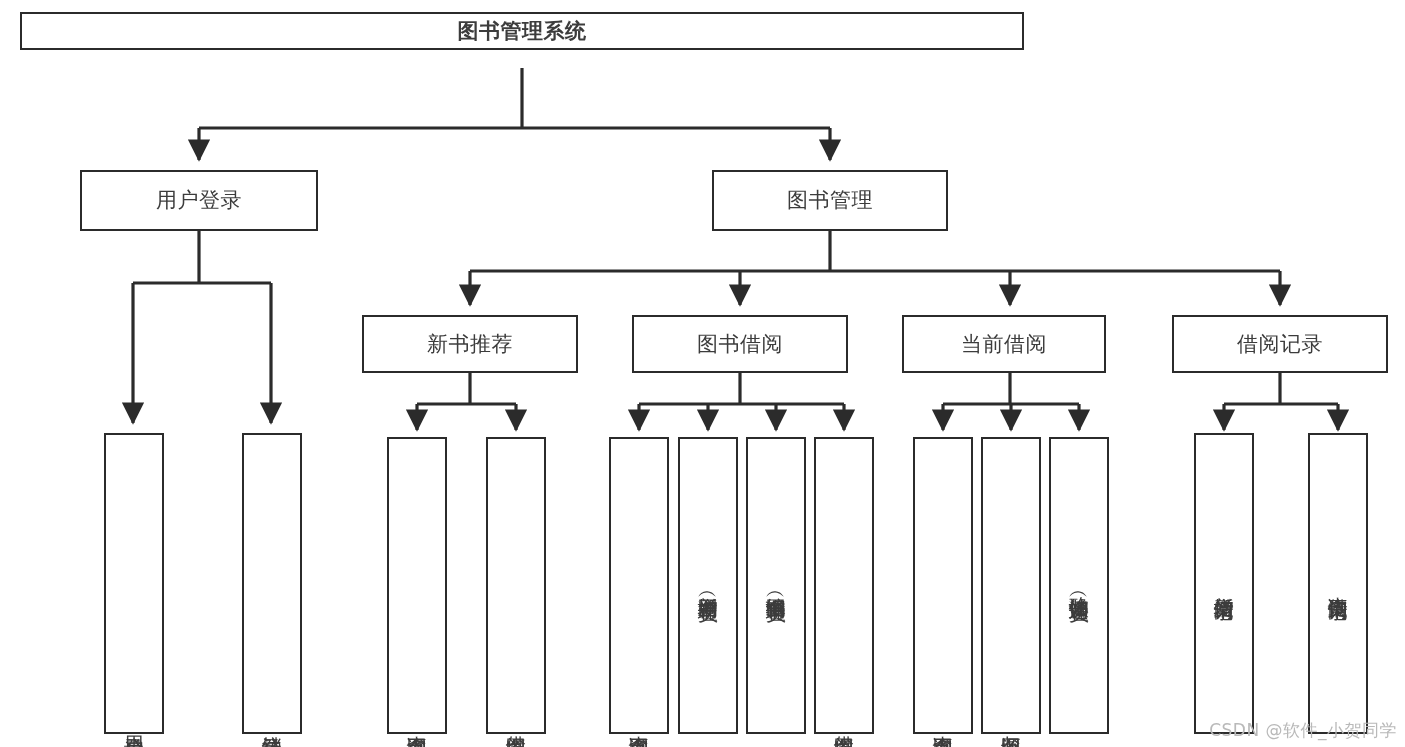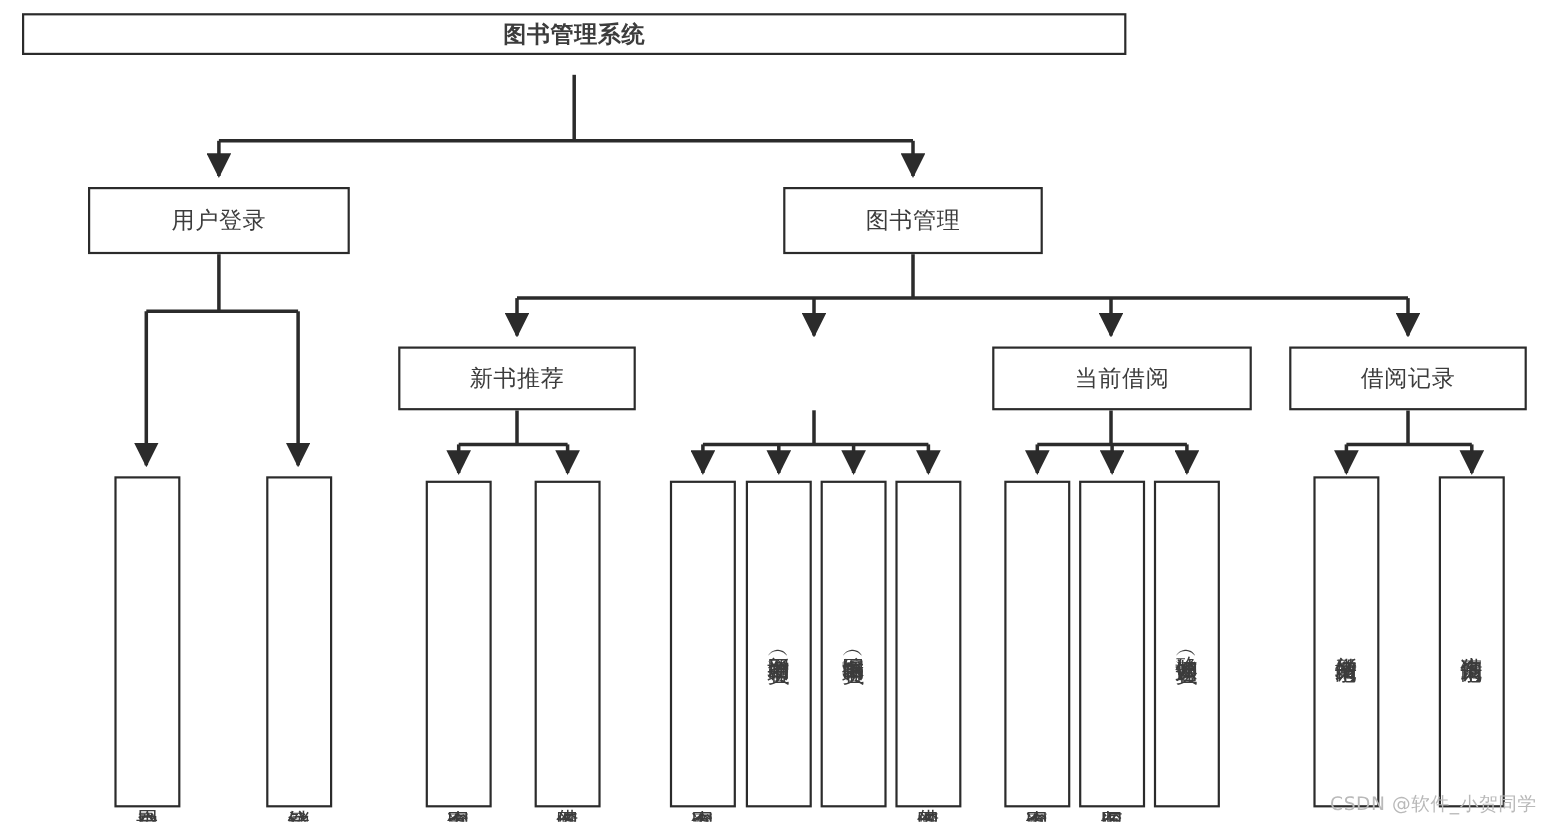--- a/index.html
+++ b/index.html
@@ -137,21 +137,24 @@
   <div class="node horiz" style="left:80px; top:170px; width:238px; height:61px;">
     <span class="label">用户登录</span>
   </div>
   <div class="node horiz" style="left:712px; top:170px; width:236px; height:61px;">
     <span class="label">图书管理</span>
   </div>
 
   <div class="node horiz" style="left:362px; top:315px; width:216px; height:58px;">
     <span class="label">新书推荐</span>
   </div>
-  <div class="node horiz" style="left:902px; top:315px; width:236px; height:58px;">
+  <div class="node horiz" style="left:632px; top:315px; width:216px; height:58px;">
+    <span class="label">图书借阅</span>
+  </div>
+  <div class="node horiz" style="left:902px; top:315px; width:204px; height:58px;">
     <span class="label">当前借阅</span>
   </div>
   <div class="node horiz" style="left:1172px; top:315px; width:216px; height:58px;text-align:right;">
     <span class="label">借阅记录</span>
   </div>
 
   <div class="node vert" style="left:104px; top:433px; width:60px; height:301px;">
     <span class="label">用户登录</span>
   </div>
   <div class="node vert" style="left:242px; top:433px; width:60px; height:301px;">

